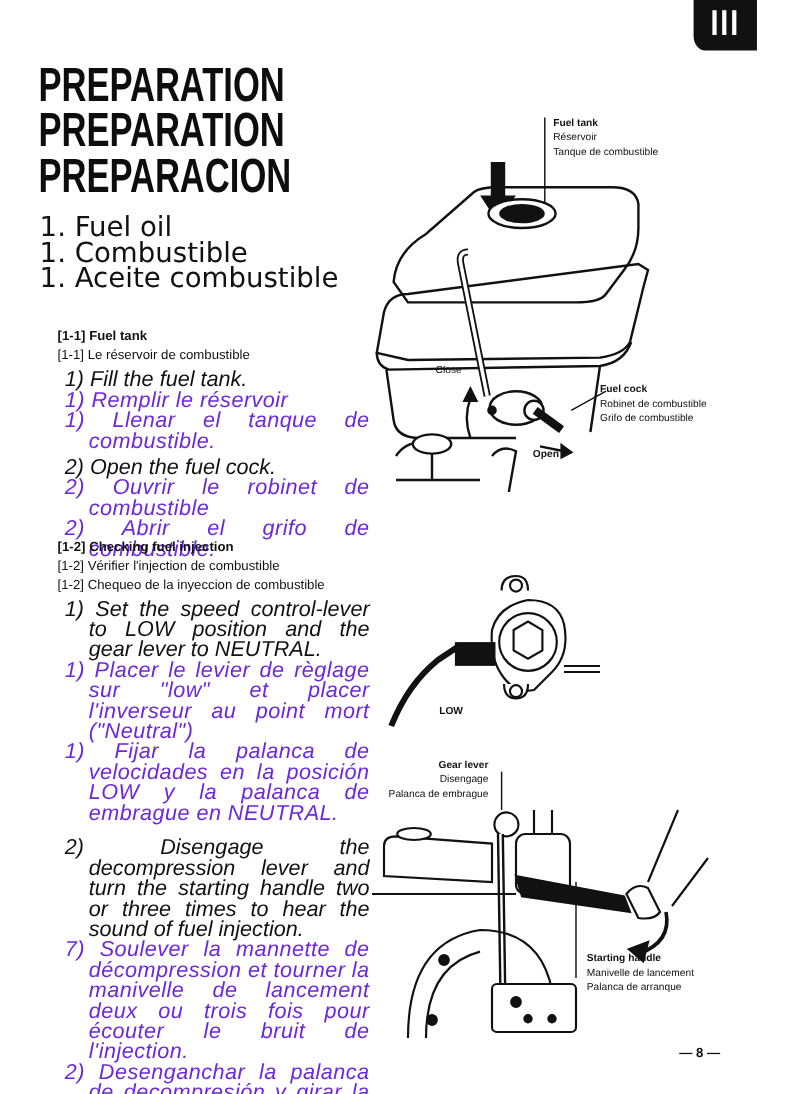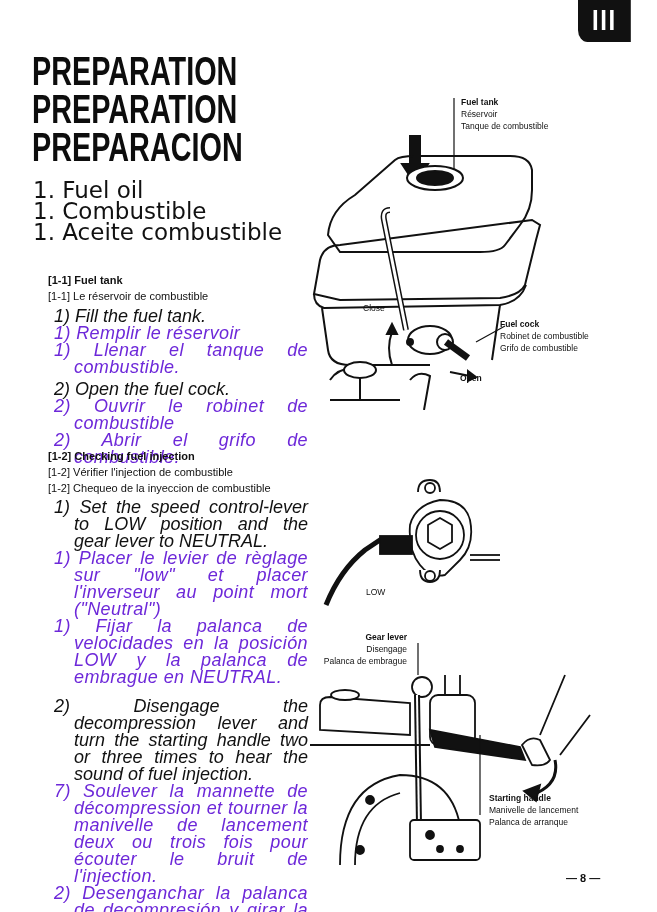--- a/index.html
+++ b/index.html
@@ -127,21 +127,21 @@
     <path d="M30 320 L100 320"></path>
     <path d="M110 300 Q118 290 130 296 L124 330"></path>
   </g>
 </svg>
 <div class="label" style="left:461px;top:96px;">
   <div class="b">Fuel tank</div>
   <div>Réservoir</div>
   <div>Tanque de combustible</div>
 </div>
 <div class="label" style="left:363px;top:302px;">Close</div>
-<div class="label" style="left:460px;top:372px;font-weight:bold">Open</div>
+<div class="label" style="left:444px;top:372px;font-weight:bold">Open</div>
 <div class="label" style="left:500px;top:318px;">
   <div class="b">Fuel cock</div>
   <div>Robinet de combustible</div>
   <div>Grifo de combustible</div>
 </div>
 
 <svg style="left:320px;top:470px" width="250" height="140" viewBox="0 0 250 140">
   <g fill="none" stroke="#111" stroke-width="1.8">
     <path d="M90 55 Q95 35 120 30 Q145 30 150 50 Q155 75 140 90 L125 105 Q110 108 100 95 Q88 80 90 55 Z" fill="#fff"></path>
     <circle cx="120" cy="65" r="24"></circle>
@@ -149,21 +149,21 @@
     <path d="M98 22 Q98 10 110 10 Q120 10 120 22" fill="#fff"></path>
     <circle cx="110" cy="18" r="5"></circle>
     <path d="M100 100 Q100 112 110 112 Q120 112 120 100" fill="#fff"></path>
     <circle cx="110" cy="106" r="5"></circle>
     <path d="M150 85 L180 85"></path>
     <path d="M150 90 L180 90"></path>
     <path d="M90 70 L60 70 L45 80 Q20 100 6 135" stroke-width="5"></path>
     <rect x="60" y="66" width="32" height="18" fill="#111"></rect>
   </g>
 </svg>
-<div class="label" style="left:366px;top:586px;font-weight:normal">LOW</div>
+<div class="label" style="left:366px;top:586px;font-weight:bold">LOW</div>
 
 <svg style="left:300px;top:635px" width="357" height="240" viewBox="0 0 357 240">
   <g fill="none" stroke="#111" stroke-width="1.8">
     <line x1="118" y1="8" x2="118" y2="40" stroke-width="1.2"></line>
     <circle cx="122" cy="52" r="10" fill="#fff"></circle>
     <path d="M117 60 L119 190 L130 200" stroke-width="6"></path>
     <path d="M117 60 L119 190" stroke="#fff" stroke-width="2"></path>
     <path d="M145 40 L145 60 M160 40 L160 60"></path>
     <rect x="130" y="60" width="45" height="50" rx="8" fill="#fff"></rect>
     <path d="M130 95 L220 112 L225 125 L135 112 Z" fill="#111"></path>

